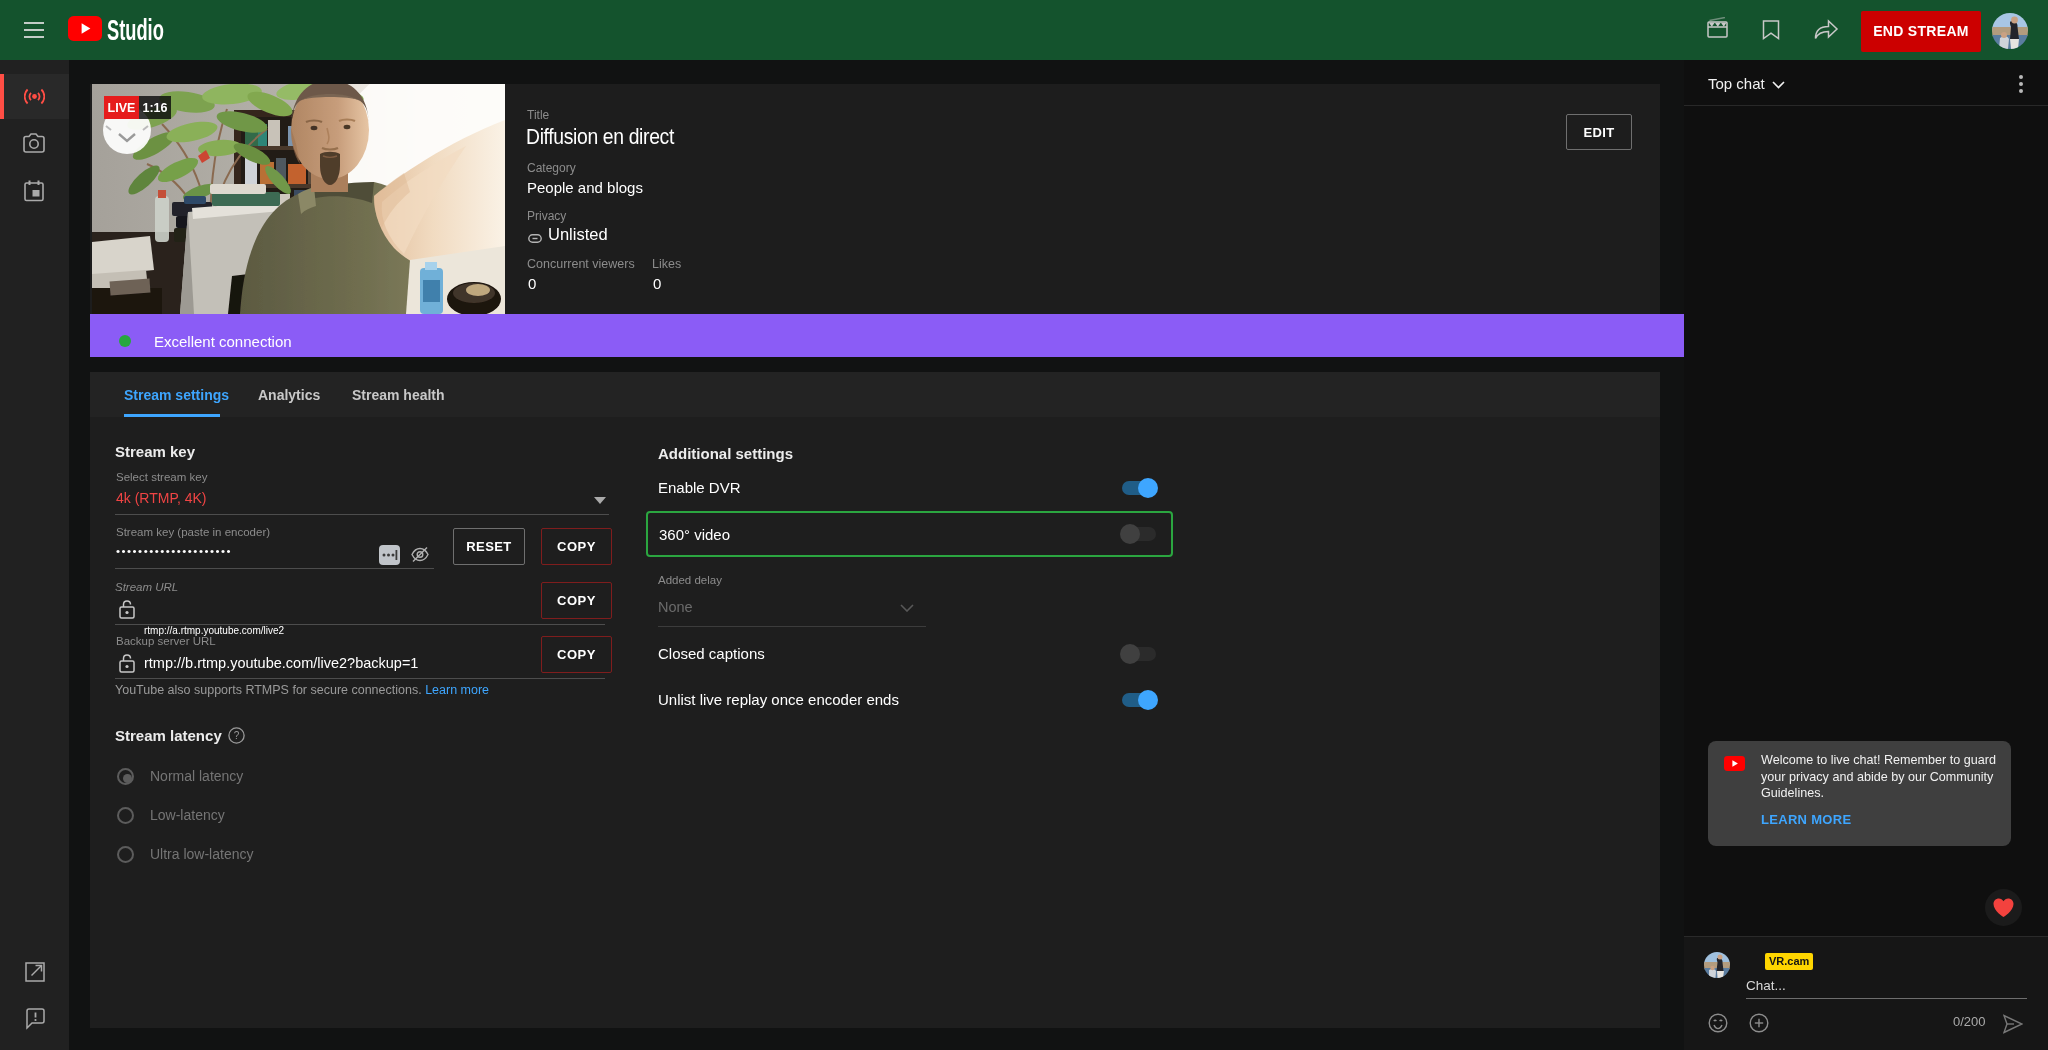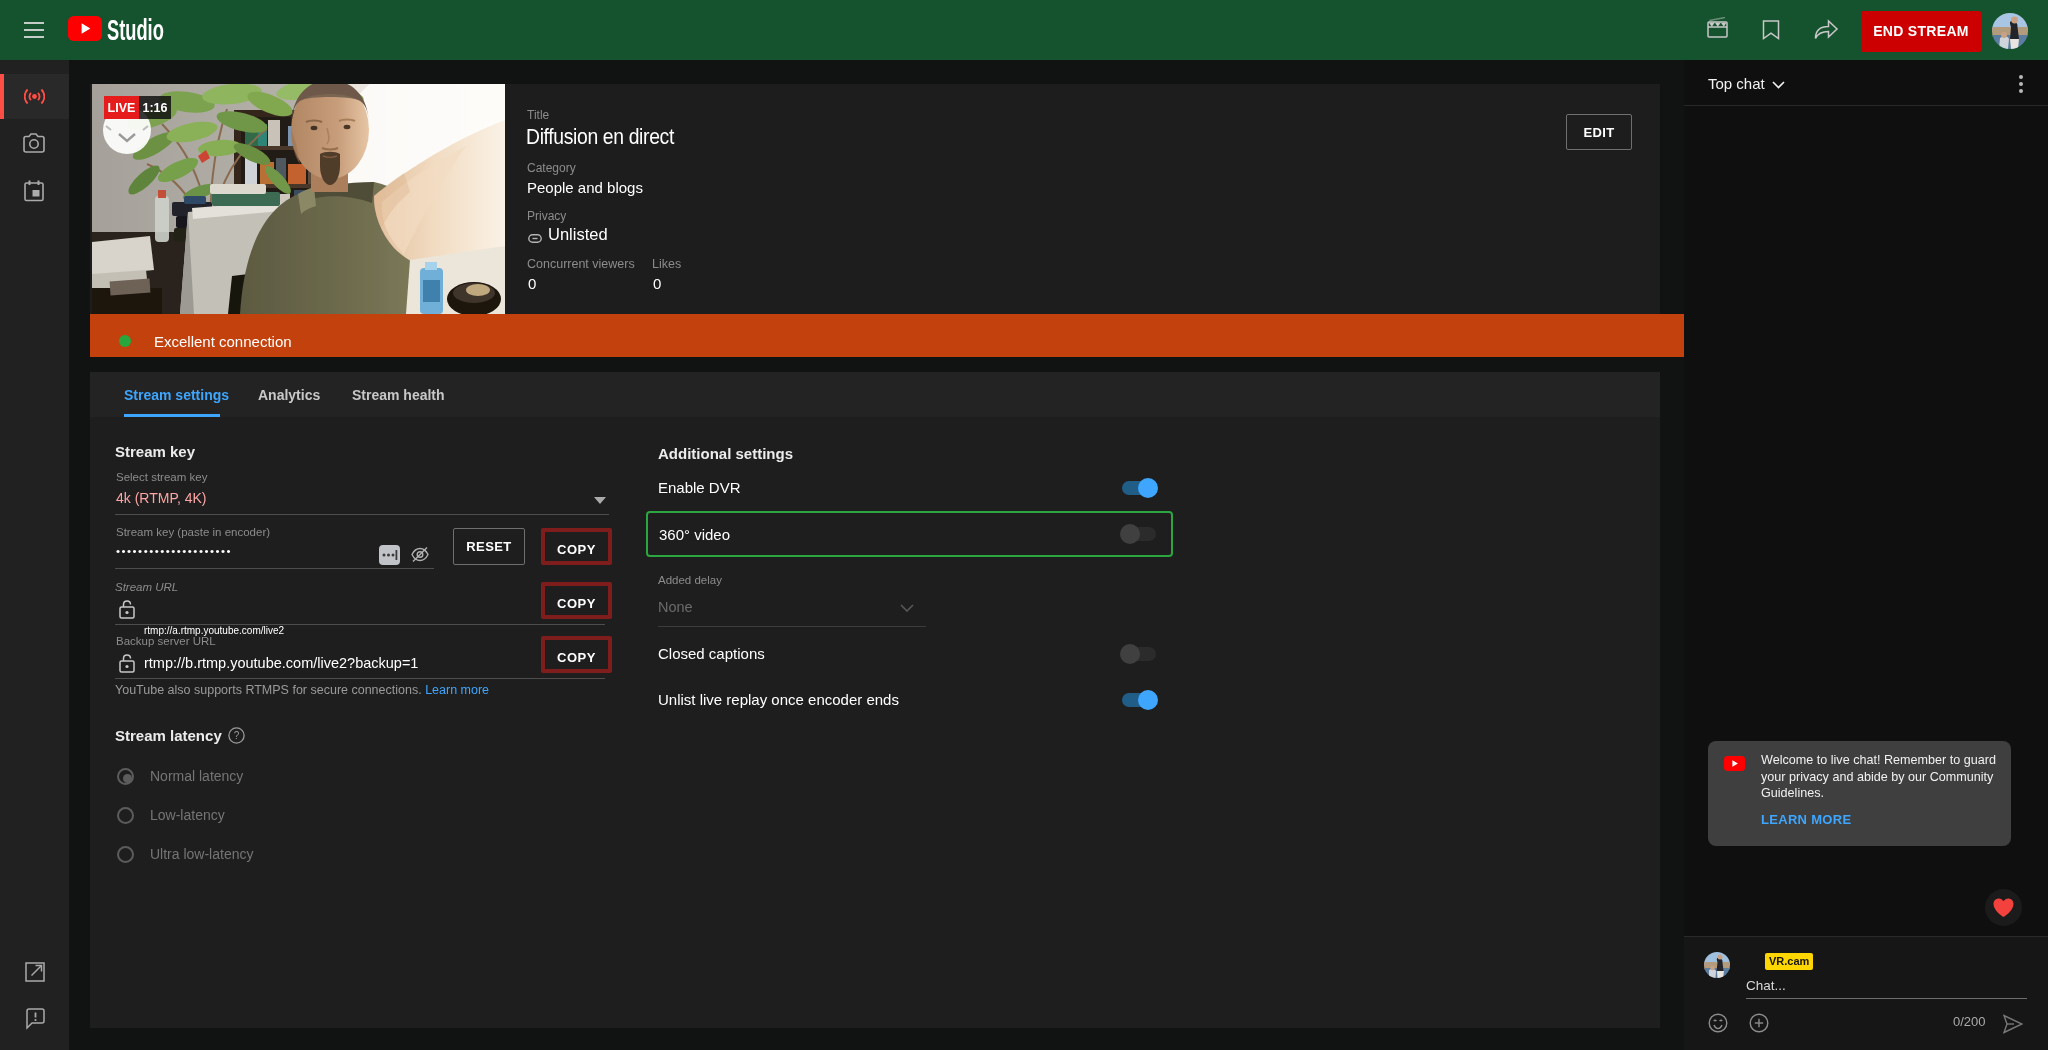--- a/index.html
+++ b/index.html
@@ -18,21 +18,21 @@
      text-align:center; line-height:41px; }
   .lbl { position:absolute; color:#8c8c8c; font-size:12px; }
   .val { position:absolute; color:#fff; font-size:15px; }
   .toggle { position:absolute; width:34px; height:14px; border-radius:7px; }
   .toggle .knob { position:absolute; top:-3px; width:20px; height:20px; border-radius:50%; }
   .toggle.on { background:#205d87; }
   .toggle.on .knob { right:-2px; background:#3ea6ff; }
   .toggle.off { background:#2b2b2b; }
   .toggle.off .knob { left:-2px; background:#404040; }
   .underline { position:absolute; height:1px; background:#4d4d4d; }
-  .copybtn { position:absolute; width:71px; height:37px; border:4px solid #7f1d1d; border-radius:2px;
+  .copybtn { position:absolute; width:71px; height:37px; border:1px solid #7f1d1d; border-radius:2px;
      color:#fff; font-size:13px; font-weight:bold; text-align:center; line-height:36px; letter-spacing:0.5px; }
 </style>
 </head>
 <body>
 <div id="header">
   <svg class="abs" style="left:24px;top:21px" width="20" height="18" viewBox="0 0 20 18">
     <g stroke="#e3e3e3" stroke-width="1.7">
         <line x1="0" y1="2" x2="20" y2="2"></line>
         <line x1="0" y1="9" x2="20" y2="9"></line>
         <line x1="0" y1="16" x2="20" y2="16"></line>
@@ -262,35 +262,35 @@
 <svg class="abs" style="left:528px;top:234px" width="14" height="9" viewBox="0 0 14 9" fill="none" stroke="#b4b4b4" stroke-width="1.4">
   <rect x="0.8" y="0.8" width="12.4" height="7.4" rx="3.7"></rect>
   <line x1="4.5" y1="4.5" x2="9.5" y2="4.5"></line>
 </svg>
 <div class="abs" style="left:548px;top:225px;color:#fff;font-size:16.5px;">Unlisted</div>
 <div class="lbl" style="left:527px;top:257px;font-size:12.5px;">Concurrent viewers</div>
 <div class="val" style="left:528px;top:275px;">0</div>
 <div class="lbl" style="left:652px;top:257px;font-size:12.5px;">Likes</div>
 <div class="val" style="left:653px;top:275px;">0</div>
 <div class="btn-outline" style="left:1566px;top:114px;width:66px;height:36px;line-height:35px;">EDIT</div>
-<div class="abs" style="left:90px;top:314px;width:1752px;height:43px;background:#c2410c;">
+<div class="abs" style="left:90px;top:314px;width:1752px;height:43px;background:#8b5cf6;">
   <div class="abs" style="left:29px;top:21px;width:12px;height:12px;border-radius:50%;background:#27a73e;"></div>
   <div class="abs" style="left:64px;top:19px;color:#fff;font-size:15px;">Excellent connection</div>
 </div>
 
 <div class="abs" style="left:90px;top:372px;width:1570px;height:656px;background:#1e1e1e;">
   <div class="abs" style="left:0;top:0;width:1570px;height:45px;background:#232323;"></div>
   <div class="abs" style="left:34px;top:15px;color:#3ea6ff;font-size:14px;font-weight:bold;">Stream settings</div>
   <div class="abs" style="left:168px;top:15px;color:#c8c8c8;font-size:14px;font-weight:bold;">Analytics</div>
   <div class="abs" style="left:262px;top:15px;color:#c8c8c8;font-size:14px;font-weight:bold;">Stream health</div>
   <div class="abs" style="left:34px;top:42px;width:96px;height:3px;background:#3ea6ff;"></div>
 </div>
 <div class="abs" style="left:115px;top:443px;color:#ececec;font-size:15px;font-weight:bold;">Stream key</div>
 <div class="lbl" style="left:116px;top:471px;font-size:11.5px;">Select stream key</div>
-<div class="abs" style="left:116px;top:490px;color:#fca5a5;font-size:14px;">4k (RTMP, 4K)</div>
+<div class="abs" style="left:116px;top:490px;color:#ef4444;font-size:14px;">4k (RTMP, 4K)</div>
 <svg class="abs" style="left:594px;top:497px" width="12" height="7" viewBox="0 0 12 7">
     <path d="M0 0 H12 L6 7 Z" fill="#aaa"></path>
   </svg>
 <div class="underline" style="left:115px;top:514px;width:494px;"></div>
 <div class="lbl" style="left:116px;top:526px;font-size:11.5px;">Stream key (paste in encoder)</div>
 <div class="abs" style="left:116px;top:545px;color:#fff;font-size:11.5px;letter-spacing:1.5px;">•••••••••••••••••••••</div>
 <svg class="abs" style="left:379px;top:545px" width="21" height="20" viewBox="0 0 21 20">
   <rect x="0" y="0" width="21" height="20" rx="4" fill="#c0c4c9"></rect>
   <circle cx="5" cy="10" r="1.5" fill="#3a3a3a"></circle>
     <circle cx="9.5" cy="10" r="1.5" fill="#3a3a3a"></circle>

